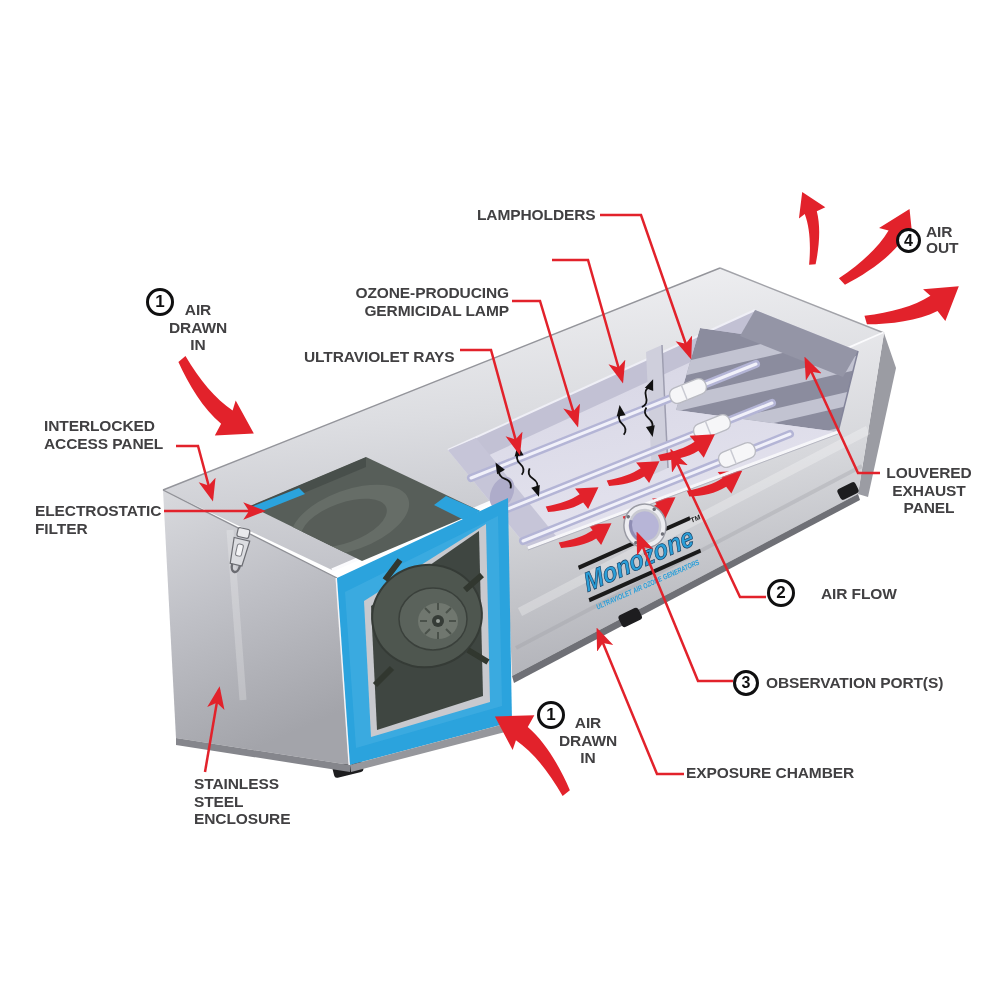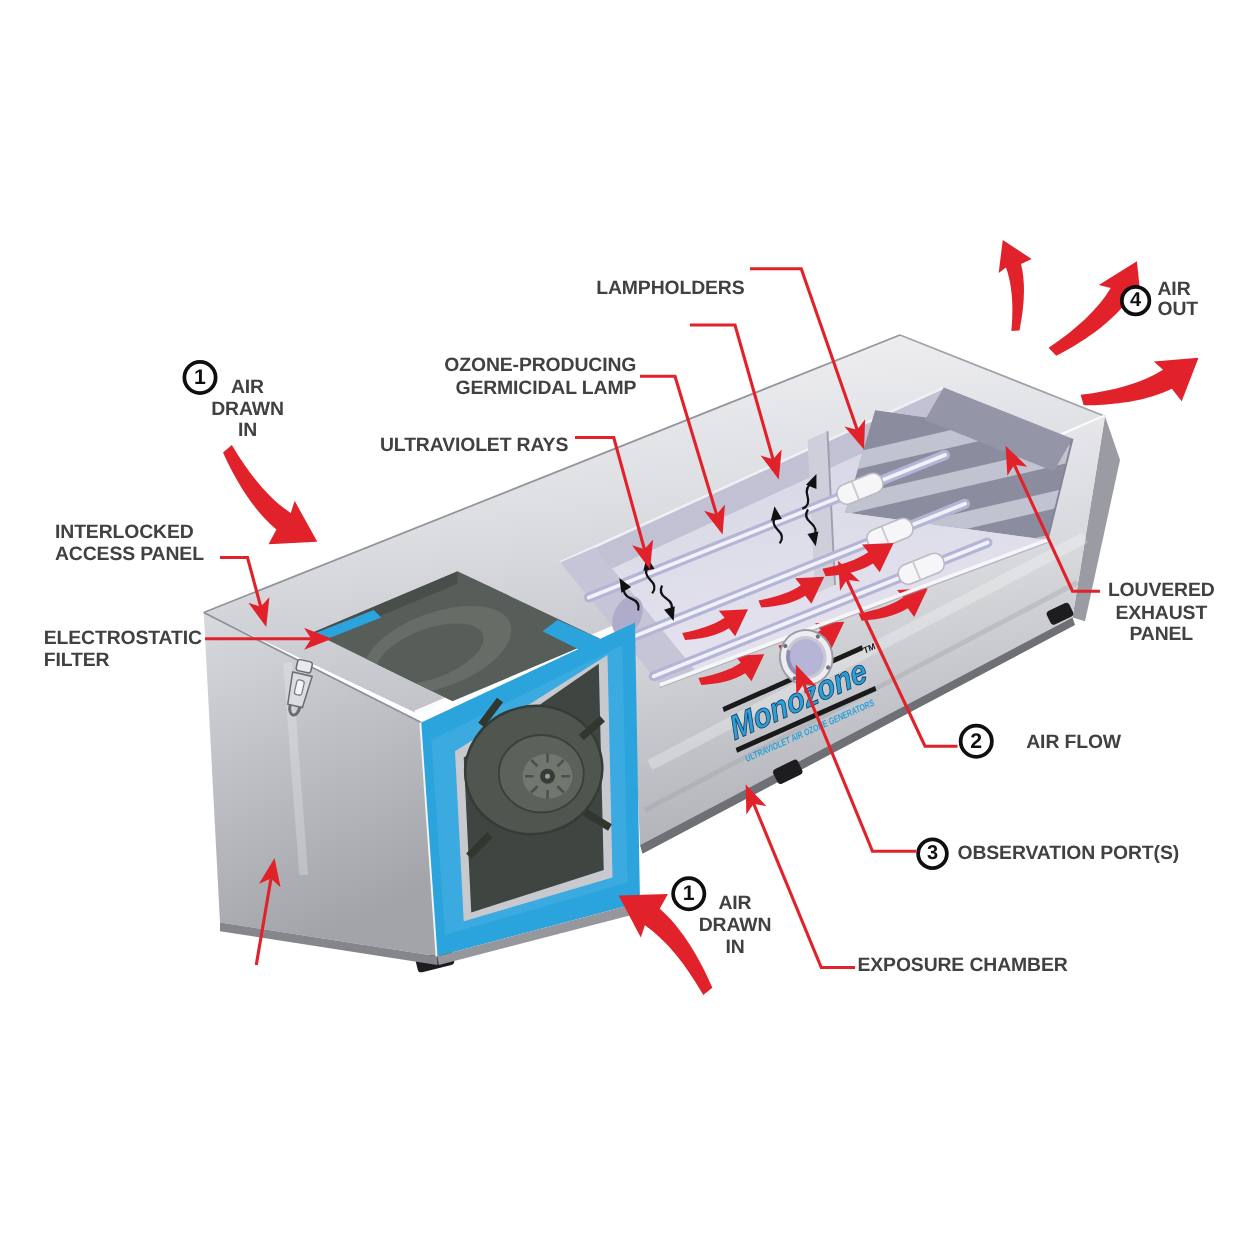--- a/index.html
+++ b/index.html
@@ -237,21 +237,21 @@
     <path d="M176,446 L198,446 L212,498" marker-end="url(#ah)"></path>
     <path d="M164,511 L262,511" marker-end="url(#ah)"></path>
     <path d="M880,473 L858,473 L806,360" marker-end="url(#ah)"></path>
     <path d="M766,597 L740,597 L672,452" marker-end="url(#ah)"></path>
     <path d="M733,681 L698,681 L638,535" marker-end="url(#ah)"></path>
     <path d="M684,774 L657,774 L598,631" marker-end="url(#ah)"></path>
     <path d="M205,772 L219,690" marker-end="url(#ah)"></path>
   </g>
 </svg>
 
-<div class="callout" style="left:477px;top:222px;">LAMPHOLDERS</div>
+<div class="callout" style="left:477px;top:206px;">LAMPHOLDERS</div>
 
 
 <div class="callout right" style="left:329px;top:284px;width:180px;">OZONE-PRODUCING
 GERMICIDAL LAMP</div>
 
 <div class="callout" style="left:304px;top:348px;">ULTRAVIOLET RAYS</div>
 
 <div class="circnum" style="left:896px;top:228px;width:25px;height:25px;font-size:16px;">4</div>
 <div class="callout" style="left:926px;top:224px;line-height:1.0;">AIR
 OUT</div>
@@ -277,14 +277,17 @@
 <div class="circnum" style="left:733px;top:670px;width:26px;height:26px;font-size:16px;">3</div>
 <div class="callout" style="left:766px;top:674px;">OBSERVATION PORT(S)</div>
 
 <div class="circnum" style="left:537px;top:701px;width:28px;height:28px;font-size:17px;">1</div>
 <div class="callout center" style="left:548px;top:714px;width:80px;">AIR
 DRAWN
 IN</div>
 
 <div class="callout" style="left:686px;top:764px;">EXPOSURE CHAMBER</div>
 
+<div class="callout" style="left:194px;top:775px;">STAINLESS
+STEEL
+ENCLOSURE</div>
 
 </div>
 
 </body></html>

